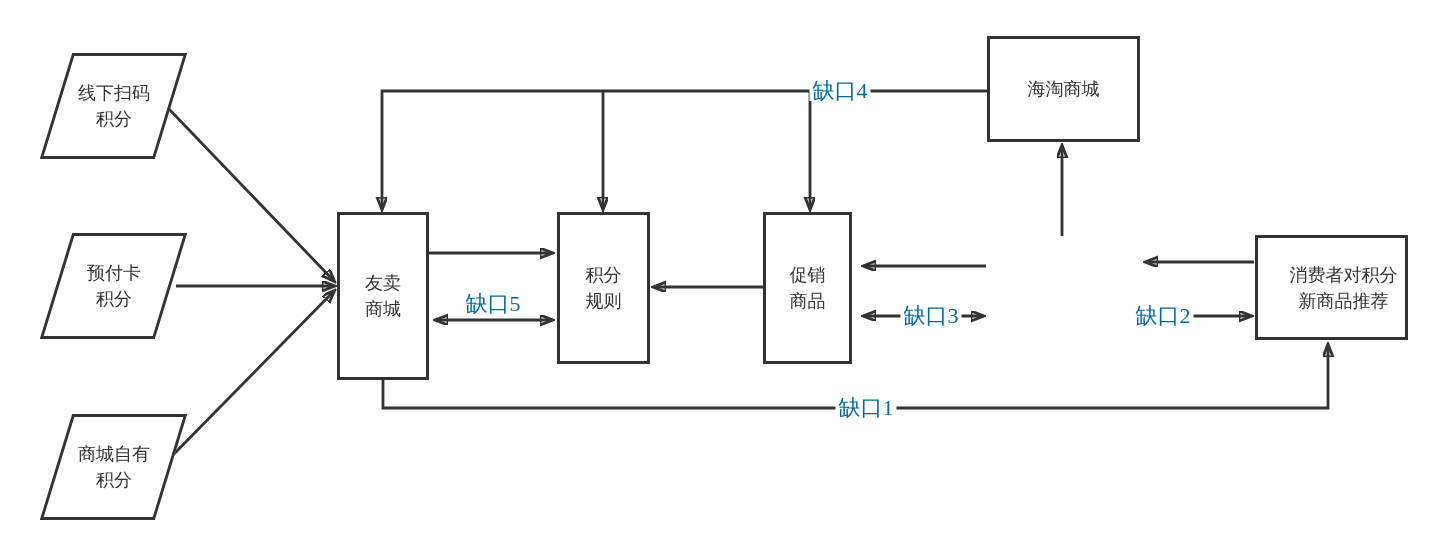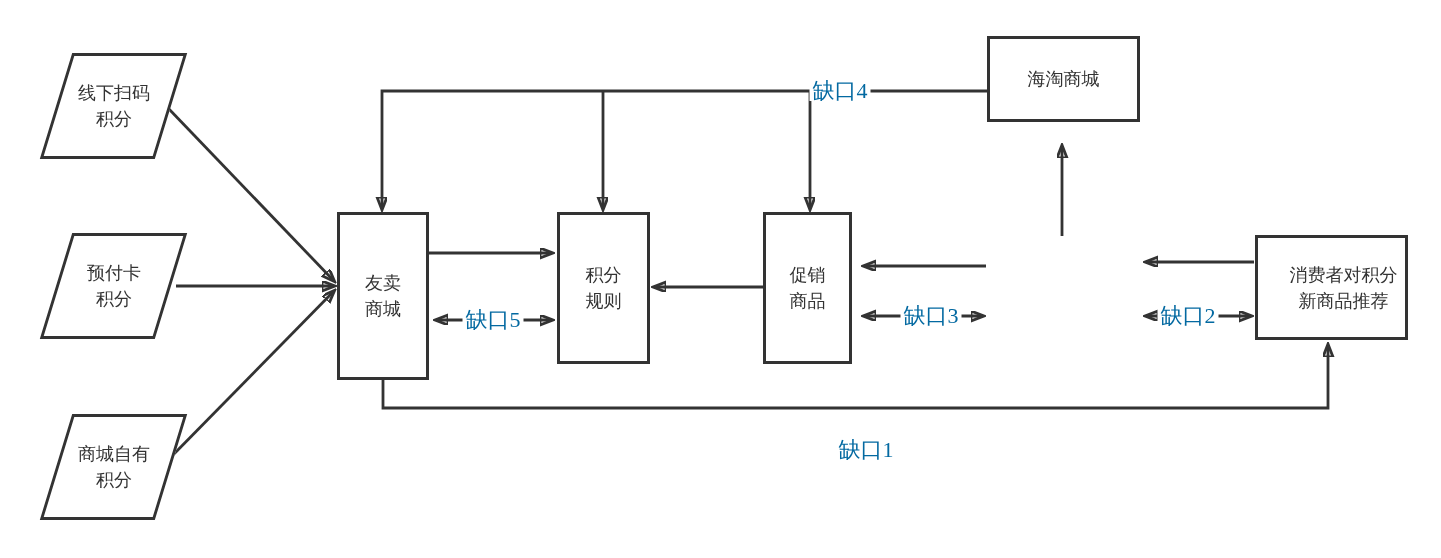--- a/index.html
+++ b/index.html
@@ -86,31 +86,31 @@
       <div>积分</div>
       <div>规则</div>
     </div>
   </div>
   <div class="node" style="left:763px; top:212px; width:89px; height:152px;">
     <div>
       <div>促销</div>
       <div>商品</div>
     </div>
   </div>
-  <div class="node" style="left:987px; top:36px; width:153px; height:86px;">
+  <div class="node" style="left:987px; top:36px; width:153px; height:106px;">
     <div>
       <div>海淘商城</div>
     </div>
   </div>
   <div class="node" style="left:1255px; top:235px; width:153px; height:105px;padding-left:24px;">
     <div>
       <div>消费者对积分</div>
       <div>新商品推荐</div>
     </div>
   </div>
 
   <div class="gap-label" style="left:840px; top:91px;">缺口4</div>
-  <div class="gap-label" style="left:493px; top:320px;">缺口5</div>
+  <div class="gap-label" style="left:493px; top:304px;">缺口5</div>
   <div class="gap-label" style="left:923px; top:316px;margin-left:8px;">缺口3</div>
-  <div class="gap-label" style="left:1188px; top:316px;text-align:right;">缺口2</div>
-  <div class="gap-label" style="left:866px; top:408px;margin-top:42px;">缺口1</div>
+  <div class="gap-label" style="left:1163px; top:316px;text-align:right;">缺口2</div>
+  <div class="gap-label" style="left:866px; top:408px;">缺口1</div>
 
 </div>
 
 </body></html>

